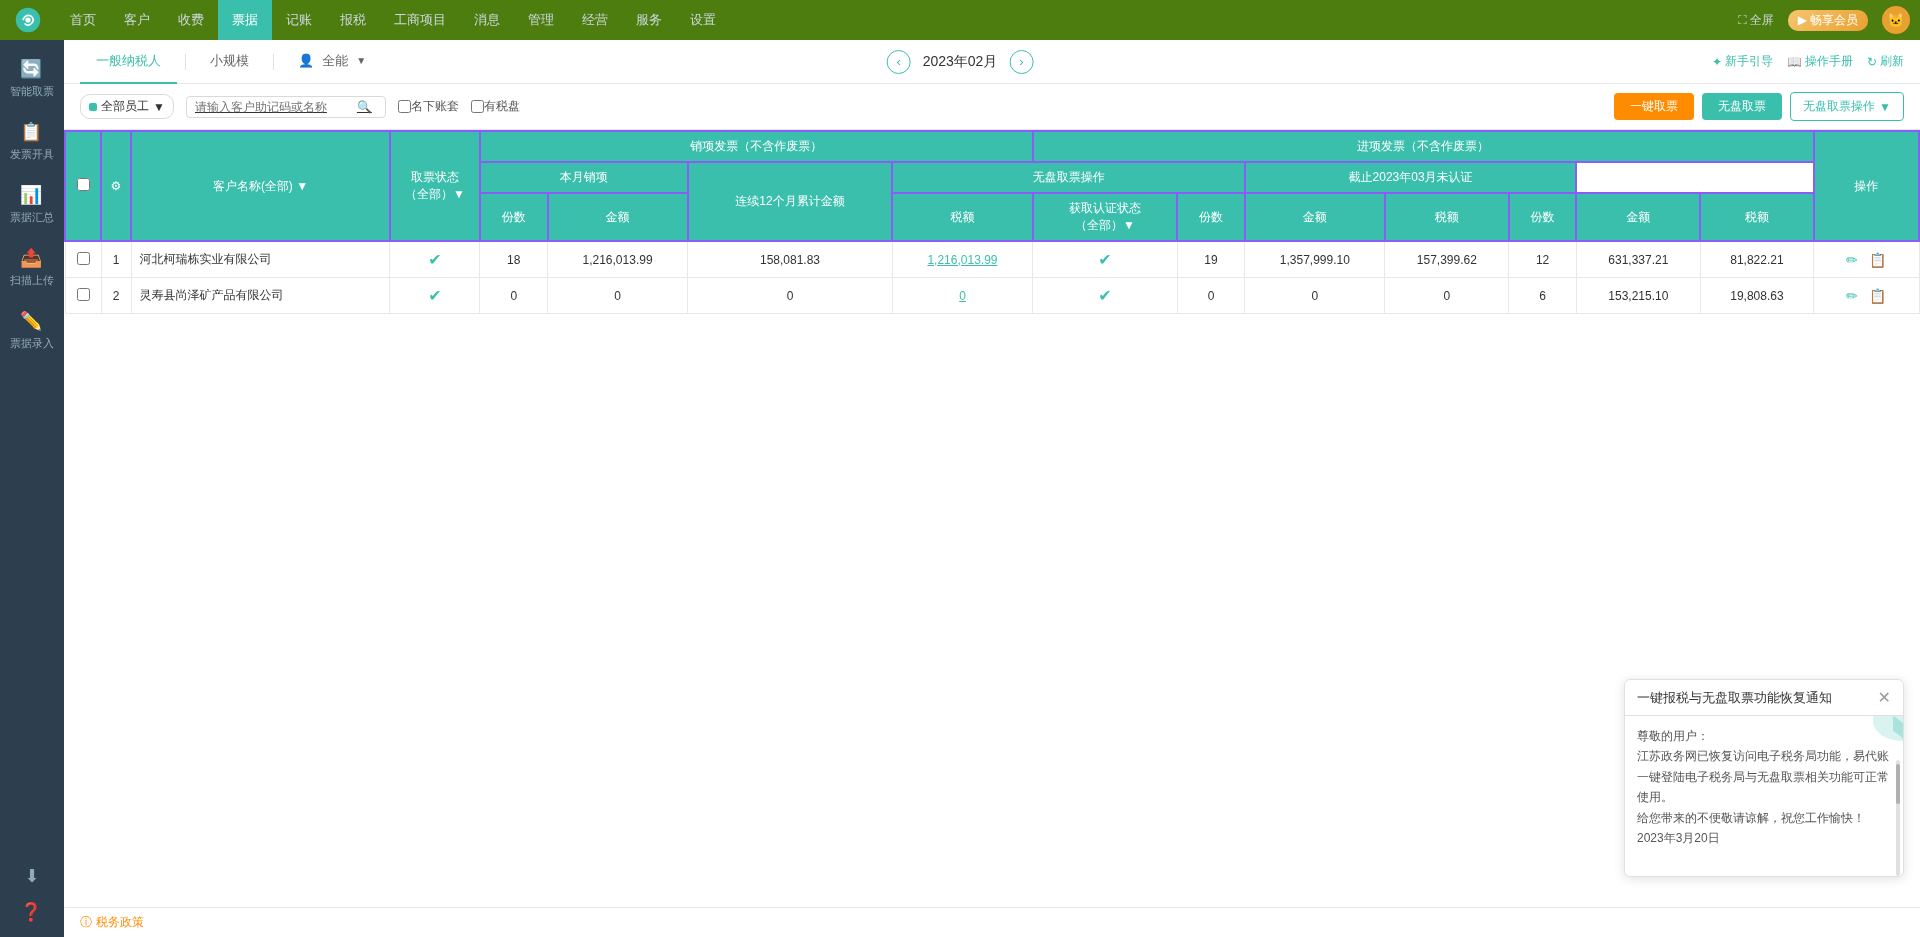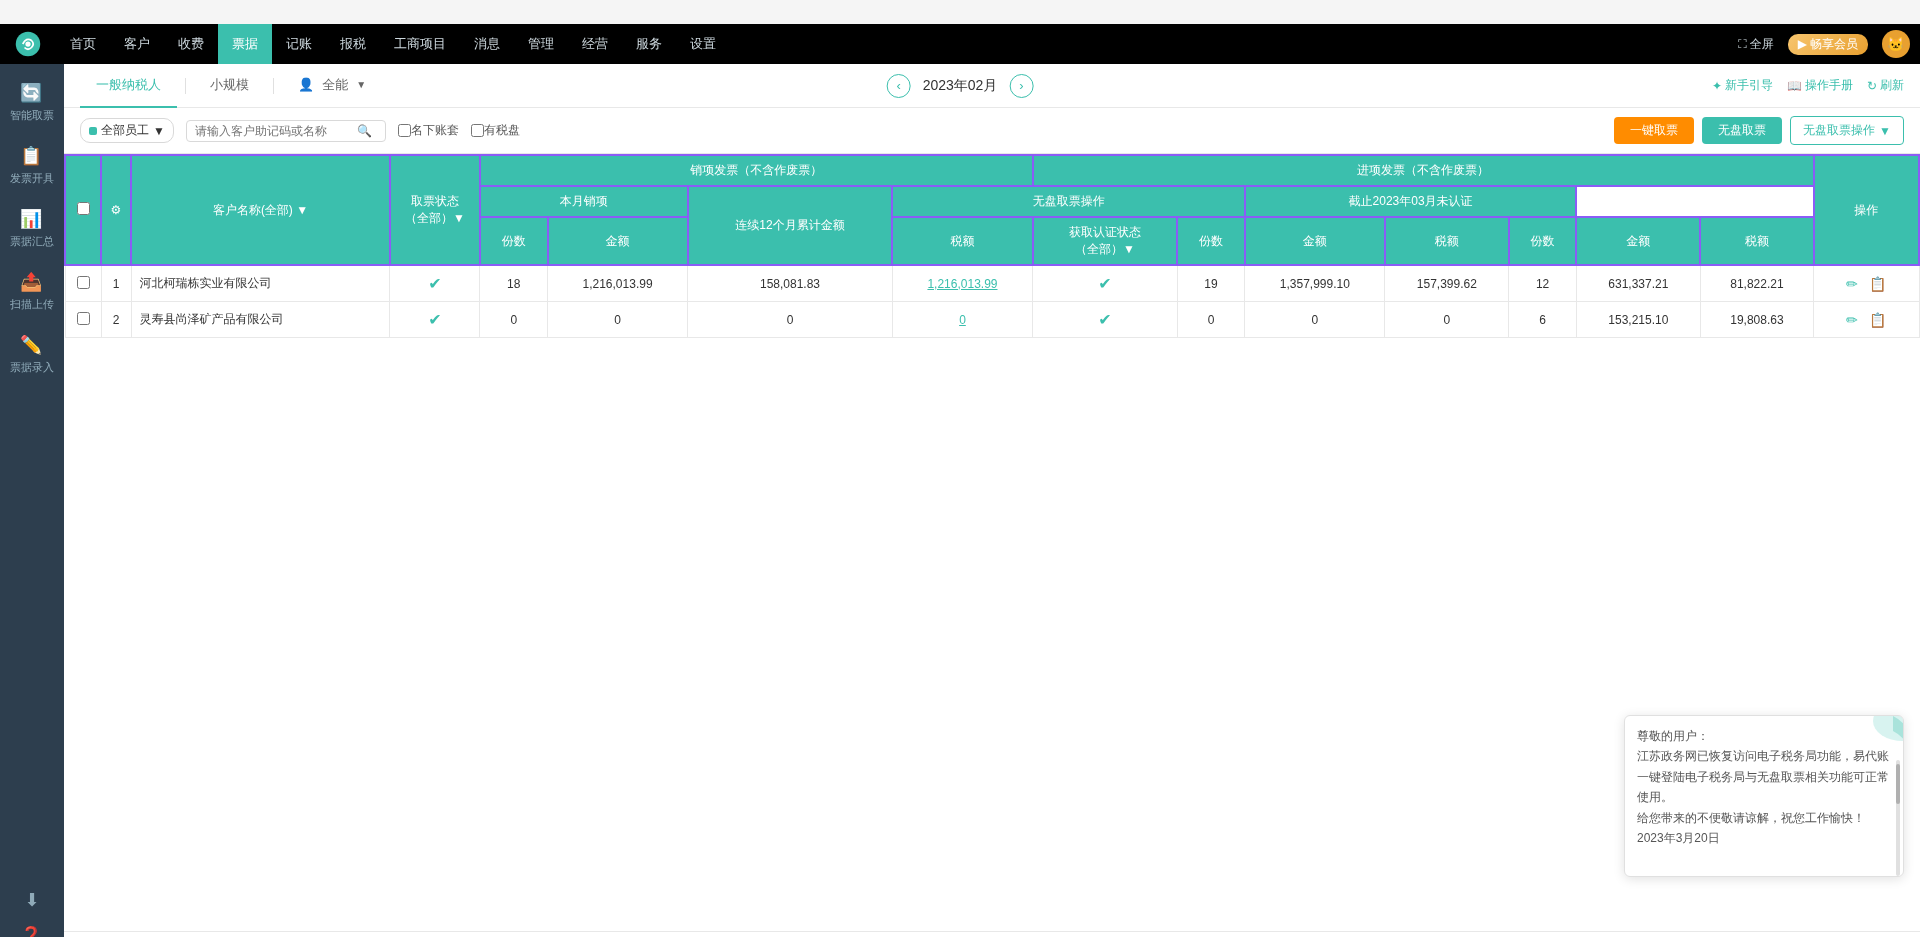--- a/index.html
+++ b/index.html
@@ -1,26 +1,25 @@
 <!DOCTYPE html>
 <html><head>
   <meta charset="utf-8">
   <style>
     * { box-sizing: border-box; margin: 0; padding: 0; font-family: 'Microsoft YaHei', Arial, sans-serif; }
     body { background: #f5f5f5; font-size: 13px; color: #333; overflow: hidden; }
 
     
     .top-nav {
-      background: #000000;
+      background: #4d7c0f;
       height: 40px;
       display: flex;
       align-items: center;
       padding: 16px 10px;
       color: #fff;
-      margin-top: 24px;
     }
     .top-nav .logo {
       width: 36px;
       height: 36px;
       display: flex;
       align-items: center;
       justify-content: center;
       margin-right: 10px;
     }
     .top-nav .logo svg { width: 28px; height: 28px; }
@@ -186,20 +185,21 @@
     .search-input {
       display: flex;
       align-items: center;
       border: 1px solid #d9d9d9;
       border-radius: 4px;
       padding: 3px 8px;
       font-size: 12px;
       gap: 2px;
       background: #fff;
       width: 200px;
+      text-decoration: underline;
     }
     .search-input input {
       border: none;
       outline: none;
       font-size: 12px;
       width: 160px;
       color: #999;
     }
     .checkbox-label {
       display: flex;
@@ -532,20 +532,24 @@
     </div>
 
     <div class="bottom-bar">
       <span class="tax-icon">ⓘ</span>
       <a href="#" class="tax-link">税务政策</a>
     </div>
   </div>
 </div>
 
 <div class="notification-popup" style="position:fixed; bottom:60px; right:16px;">
+  <div class="notification-header">
+    <span class="notification-title">一键报税与无盘取票功能恢复通知</span>
+    <span class="notification-close">✕</span>
+  </div>
 
   <div style="position:relative;">
     <div style="position:absolute;top:0;right:0;width:70px;height:50px;overflow:hidden;pointer-events:none;">
       <svg width="80" height="60" viewBox="0 0 80 60" fill="none">
         <ellipse cx="70" cy="5" rx="30" ry="20" fill="#b2e8e2" opacity="0.5"></ellipse>
         <path d="M60 0 Q80 10 75 30 Q70 20 60 15 Z" fill="#3bbfad" opacity="0.3"></path>
       </svg>
     </div>
     <div class="notification-scroll">
       <div class="notification-body">

